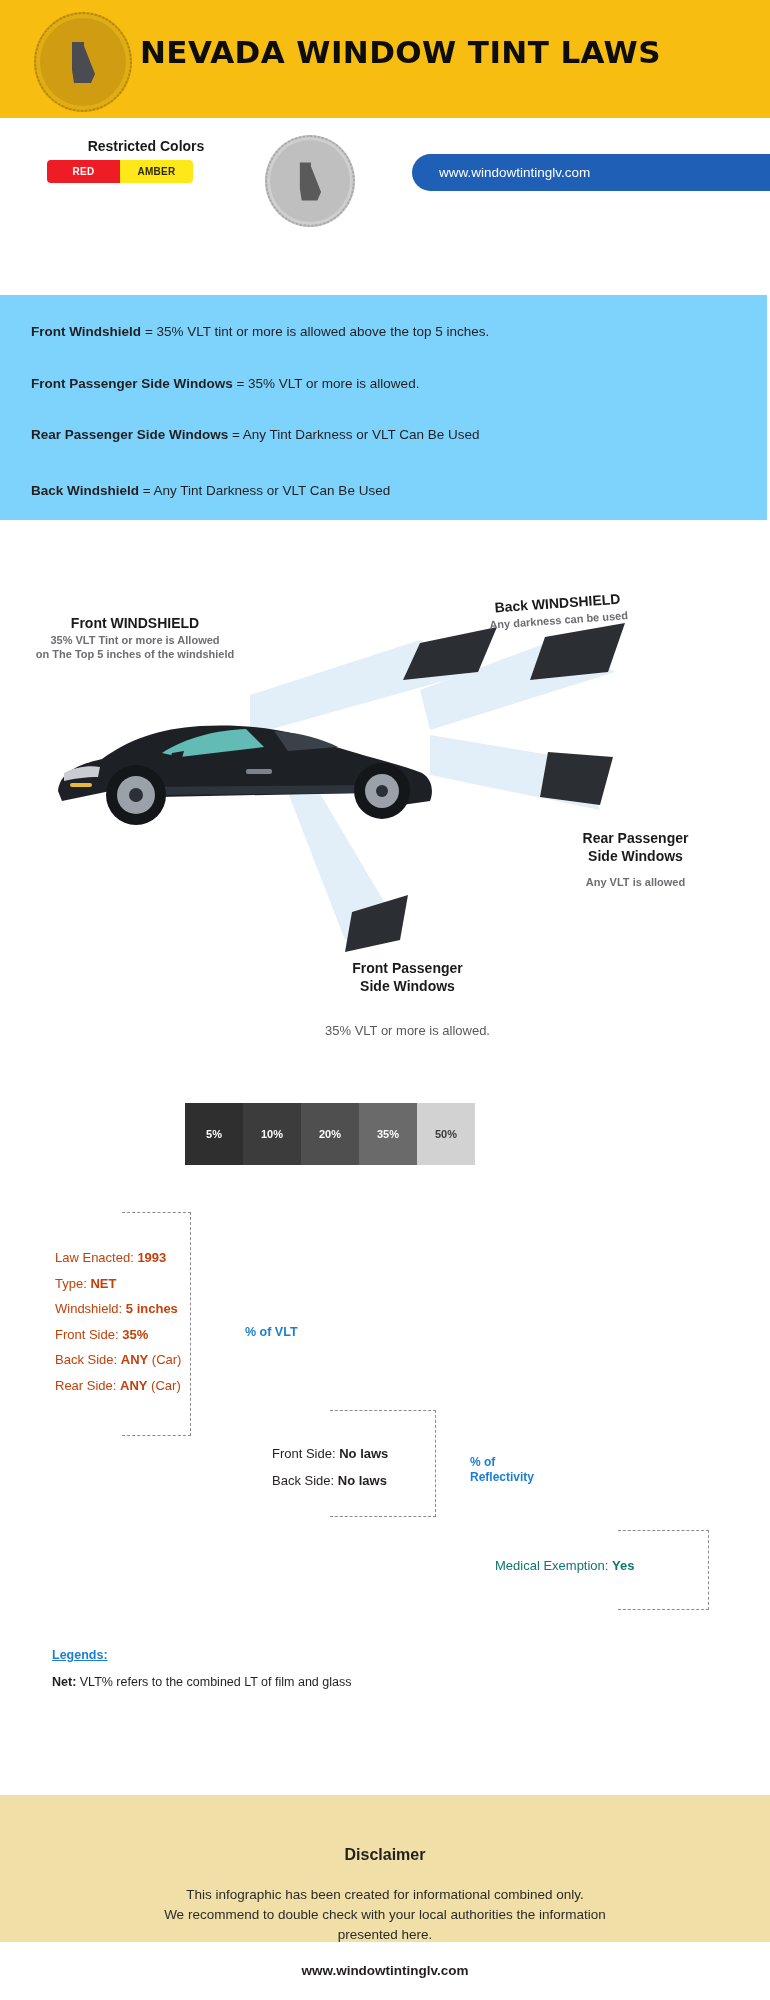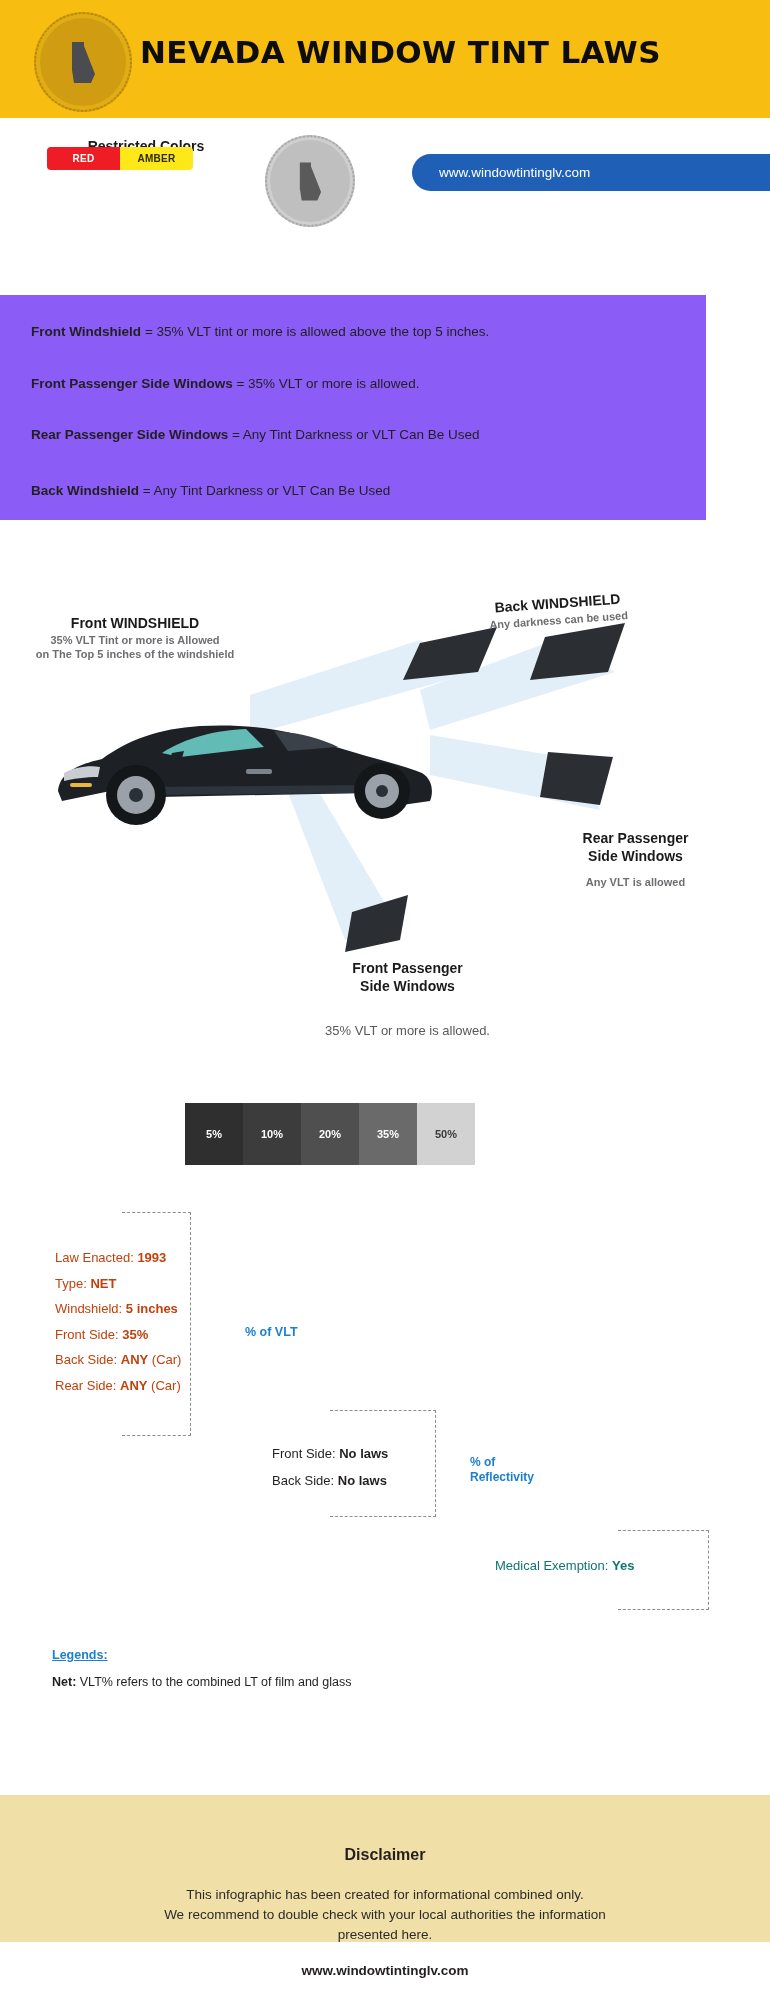--- a/index.html
+++ b/index.html
@@ -60,21 +60,21 @@
     position: absolute;
     left: 76px; top: 20px;
     width: 140px;
     text-align: center;
     font-size: 14px;
     font-weight: 700;
     color: #1a1a1a;
   }
   .chip-row {
     position: absolute;
-    left: 47px; top: 29px;
+    left: 47px; top: 42px;
     display: flex;
   }
   .chip {
     width: 73px; height: 23px;
     display: flex;
     align-items: center;
     justify-content: center;
     font-size: 10px;
     font-weight: 700;
     letter-spacing: 0.3px;
@@ -109,22 +109,22 @@
     display: flex;
     align-items: center;
     padding-left: 27px;
     box-sizing: border-box;
   }
 
   
   .rules {
     position: absolute;
     left: 0; top: 295px;
-    width: 706px; height: 225px;
-    background: #8b5cf6;
+    width: 767px; height: 225px;
+    background: #7dd3fc;
   }
   .rule {
     position: absolute;
     left: 31px;
     font-size: 13.5px;
     line-height: 1.3;
     color: #231f20;
     white-space: nowrap;
   }
   .rule b { font-weight: 700; }

